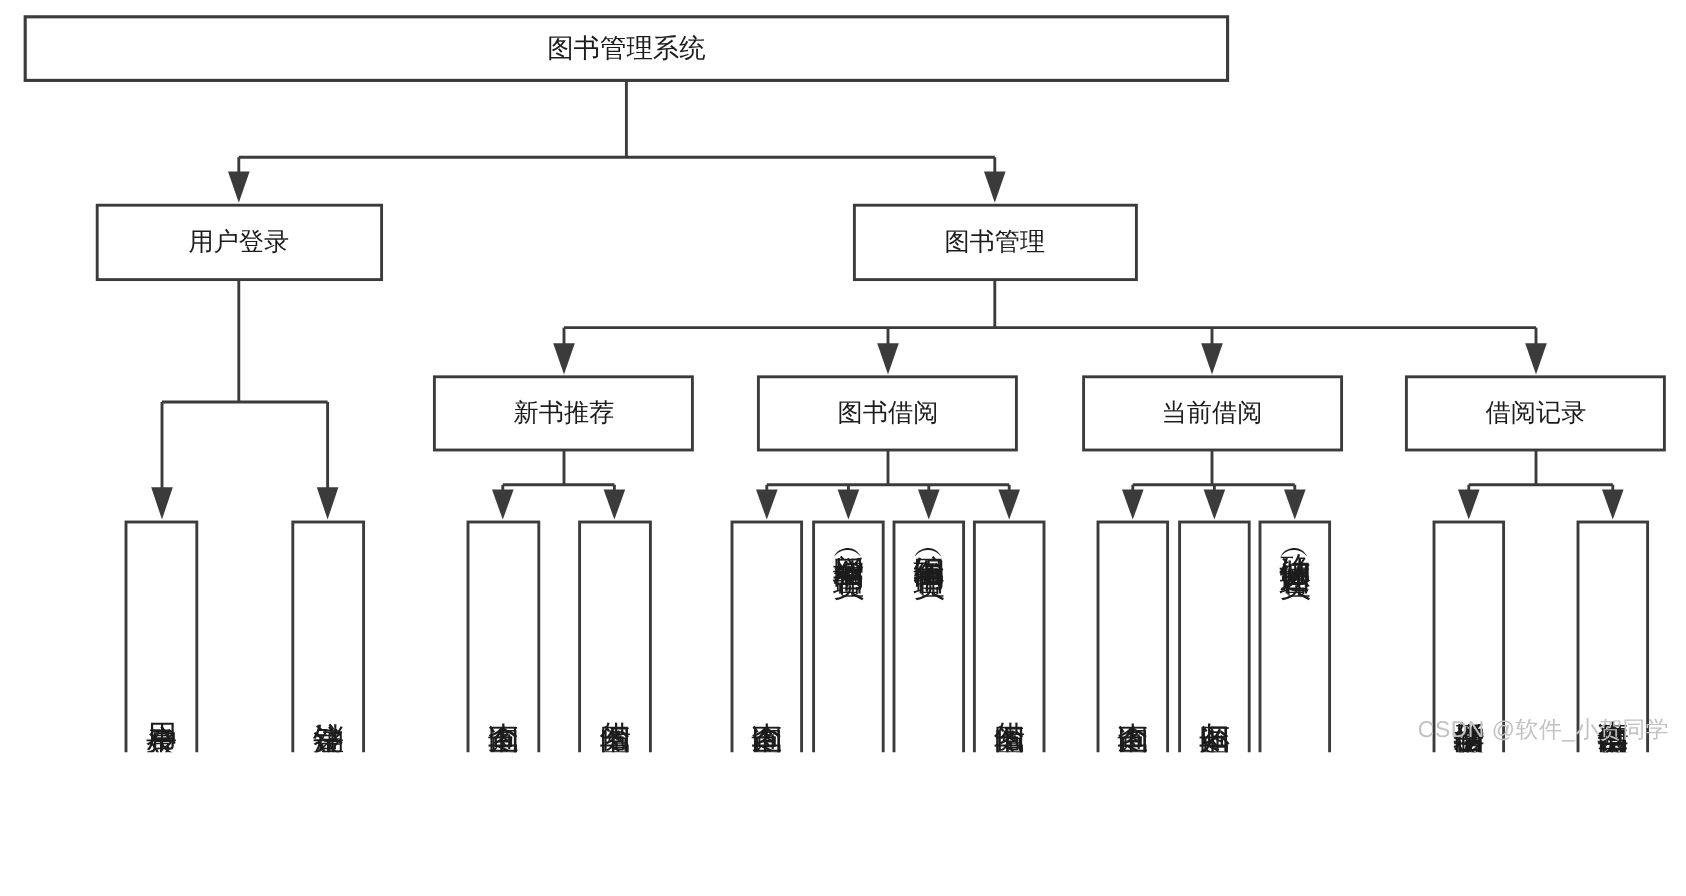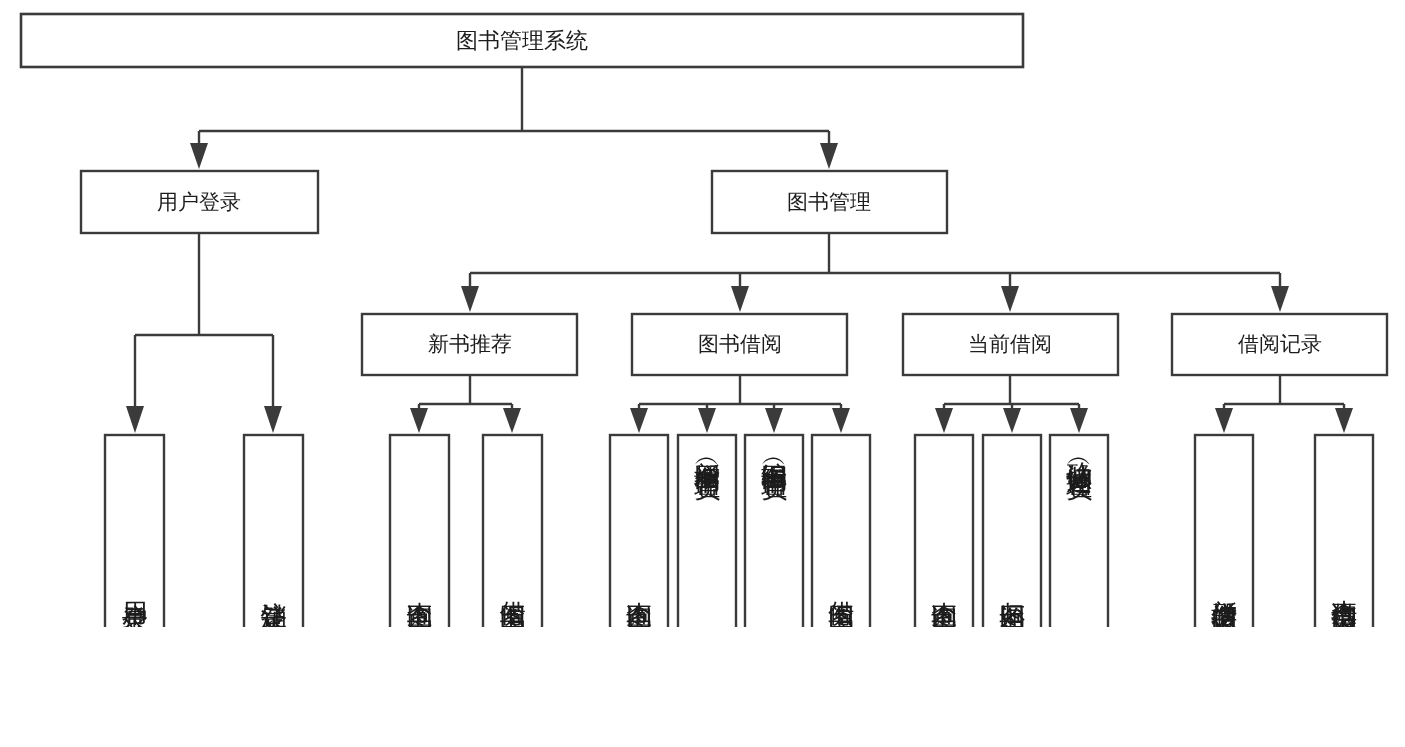--- a/index.html
+++ b/index.html
@@ -260,14 +260,15 @@
   </div>
 
   <div class="leaf-label-wrap" style="left:1195px; top:435px; width:58px; height:300px;">
     <span class="leaf-label">新增借阅记录</span>
   </div>
 
   <div class="leaf-label-wrap" style="left:1315px; top:435px; width:58px; height:300px;">
     <span class="leaf-label">查询借阅记录</span>
   </div>
 
+  <div class="watermark">CSDN @软件_小贺同学</div>
 
 </div>
 
 </body></html>

